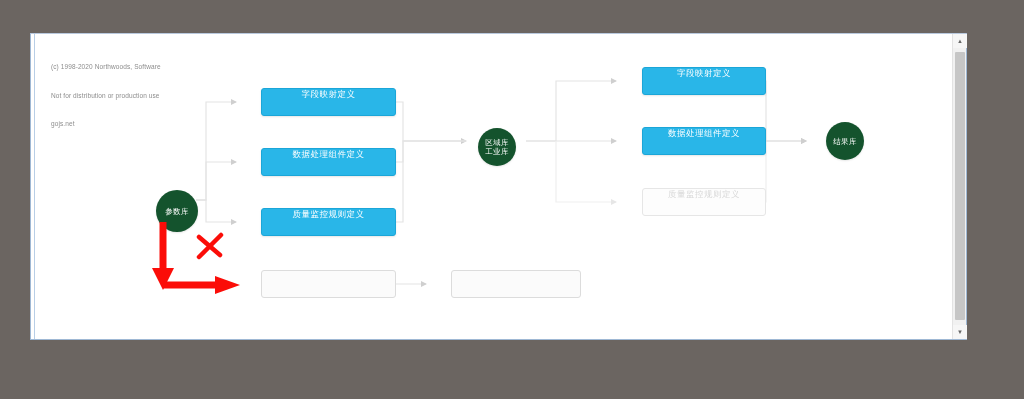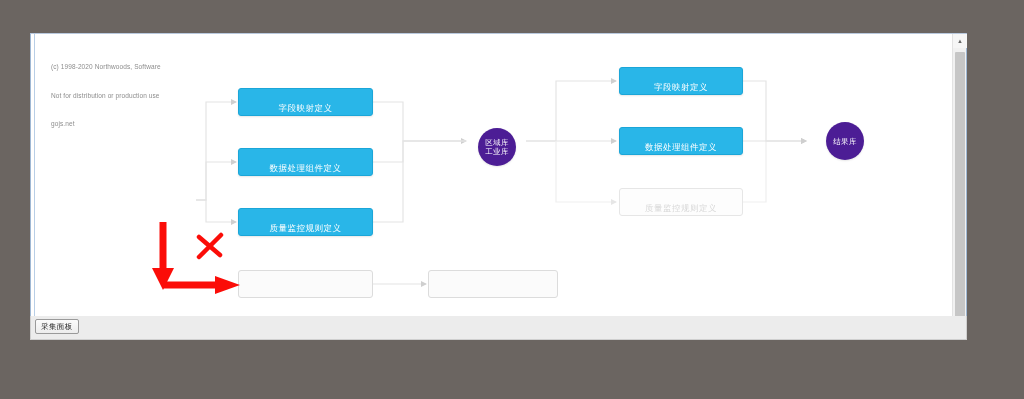--- a/index.html
+++ b/index.html
@@ -49,42 +49,43 @@
     white-space: pre;
     letter-spacing: 0.1px;
   }
   
   .node-box {
     position: absolute;
     background: #29b6e8;
     border: 1px solid #1ba6d8;
     border-radius: 3px;
     display: flex;
-    align-items: flex-end;
+    align-items: flex-start;
     justify-content: center;
     color: #ffffff;
     font-size: 8.5px;
     letter-spacing: 0.5px;
     box-shadow: 0 1px 2px rgba(0,0,0,0.10);
+    margin-left: 23px;
   }
   .node-box.ghost {
     background: #fdfdfd;
     border: 1px solid #e6e6e6;
     color: #d8d8d8;
     box-shadow: none;
   }
   .node-box.empty {
     background: #fbfbfb;
     border: 1px solid #dcdcdc;
     color: transparent;
     box-shadow: none;
   }
   .node-circle {
     position: absolute;
-    background: #4c1d95;
+    background: #14532d;
     border-radius: 50%;
     display: flex;
     align-items: center;
     justify-content: center;
     text-align: center;
     color: #ffffff;
     font-size: 7.5px;
     line-height: 9px;
     letter-spacing: 0.3px;
     box-shadow: 0 1px 2px rgba(0,0,0,0.10);
@@ -184,20 +185,23 @@
         </g>
         <g stroke="#e4e4e4" stroke-width="1.2" fill="none">
 
           <path d="M712,47  L735,47  L735,107 L775,107" marker-end="url(#ah)"></path>
           <path d="M712,107 L775,107" marker-end="url(#ah)"></path>
 
           <path d="M342,250 L395,250" marker-end="url(#ah)"></path>
         </g>
       </svg>
 
+      <div class="node-circle" style="left:125px; top:156px; width:42px; height:42px;">
+        <span>参数库</span>
+      </div>
 
       <div class="node-circle" style="left:447px; top:94px; width:38px; height:38px; flex-direction:column;">
         <span>区域库</span>
         <span>工业库</span>
       </div>
 
       <div class="node-circle" style="left:775px; top:88px; width:38px; height:38px;margin-left:20px;">
         <span>结果库</span>
       </div>
 
@@ -231,25 +235,20 @@
     </div>
 
     <div class="vscroll">
       <div class="arrow up">▲</div>
       <div class="thumb"></div>
       <div class="arrow down">▼</div>
     </div>
 
   </div>
 
-  <div class="bottom-strip">
-    <div class="panel-button">
-      <span>采集面板</span>
-    </div>
-  </div>
 
   <svg class="annotations" viewBox="0 0 1024 399" width="1024" height="399">
     <g stroke="#fb0d08" fill="#fb0d08" stroke-width="7" stroke-linecap="butt">
 
       <line x1="163" y1="222" x2="163" y2="275"></line>
 
       <polygon points="152,268 174,268 163,290" stroke="none"></polygon>
 
       <line x1="163" y1="285" x2="225" y2="285"></line>
 

